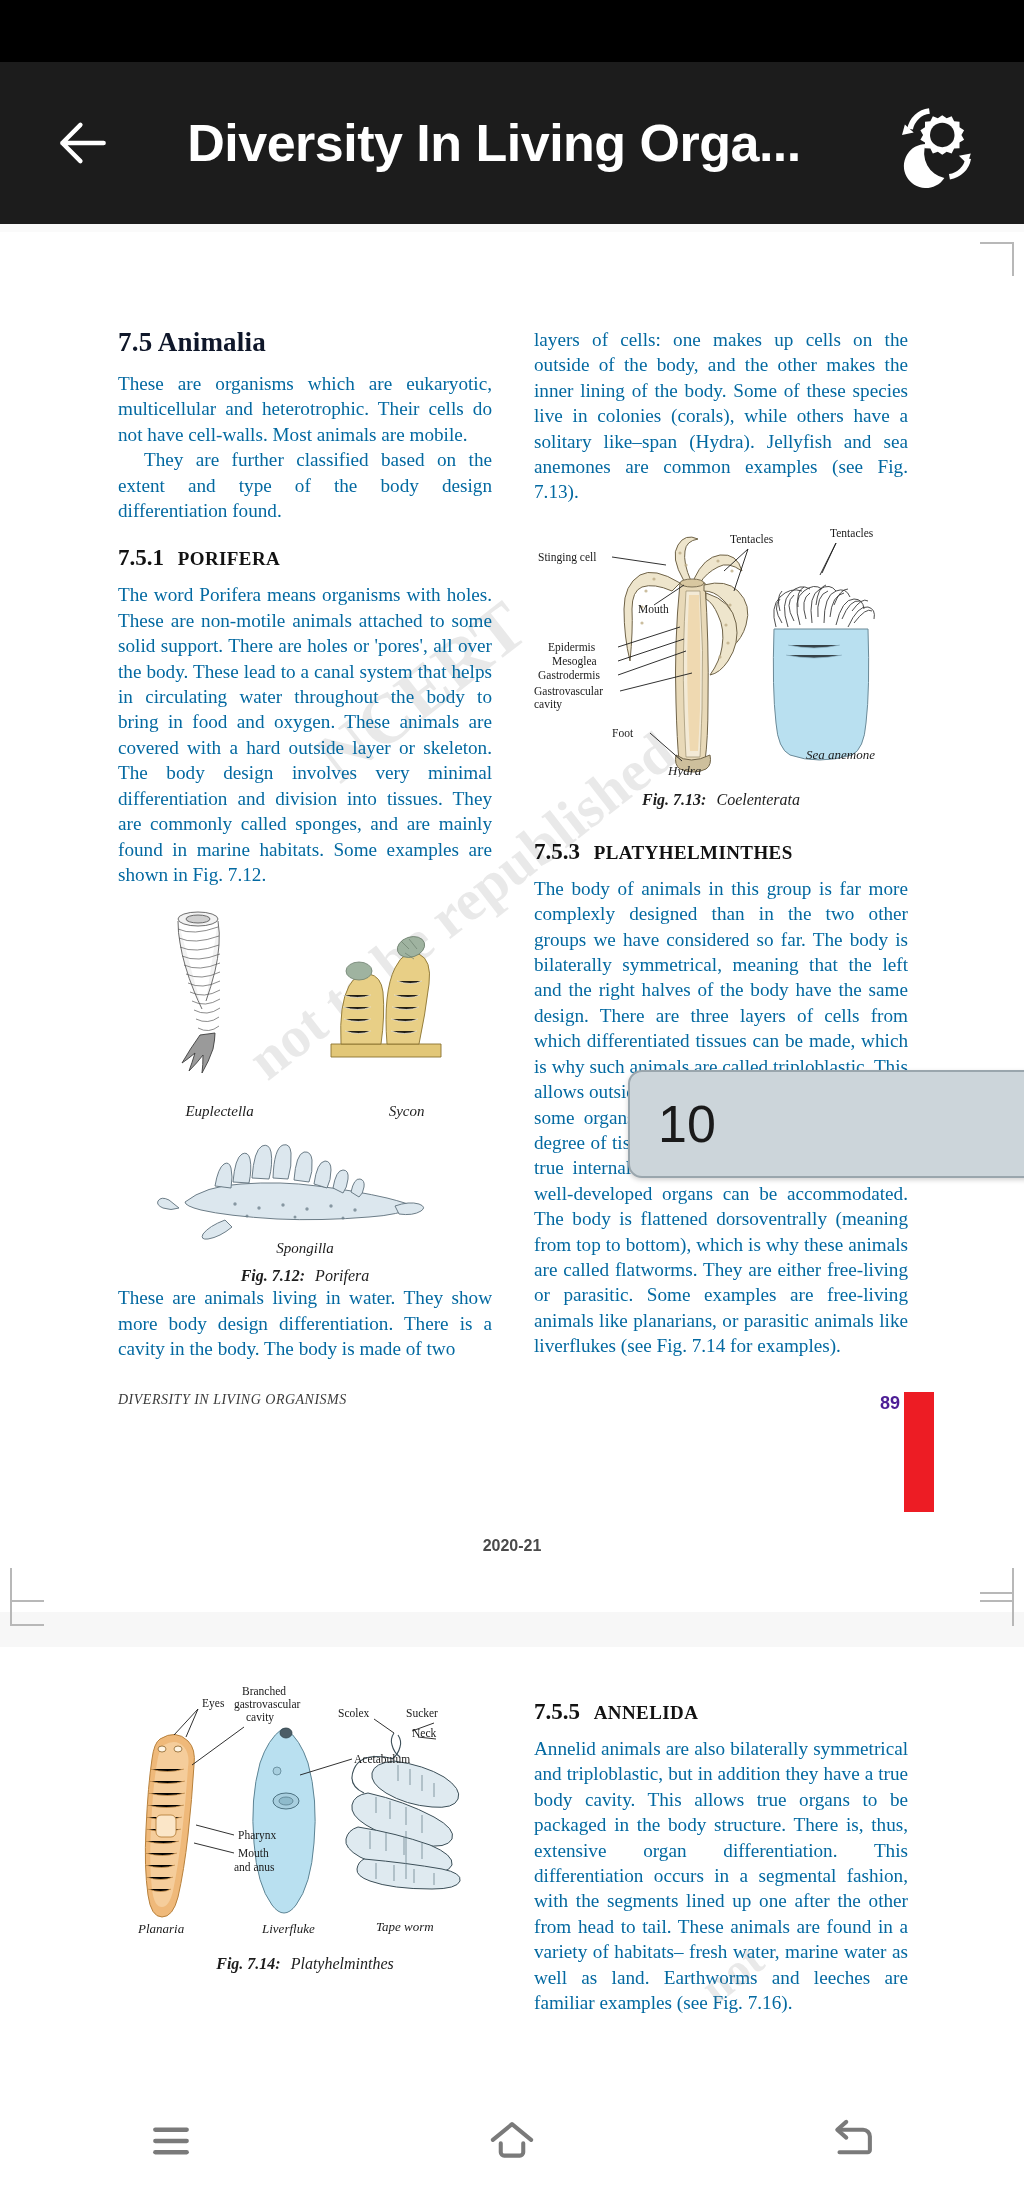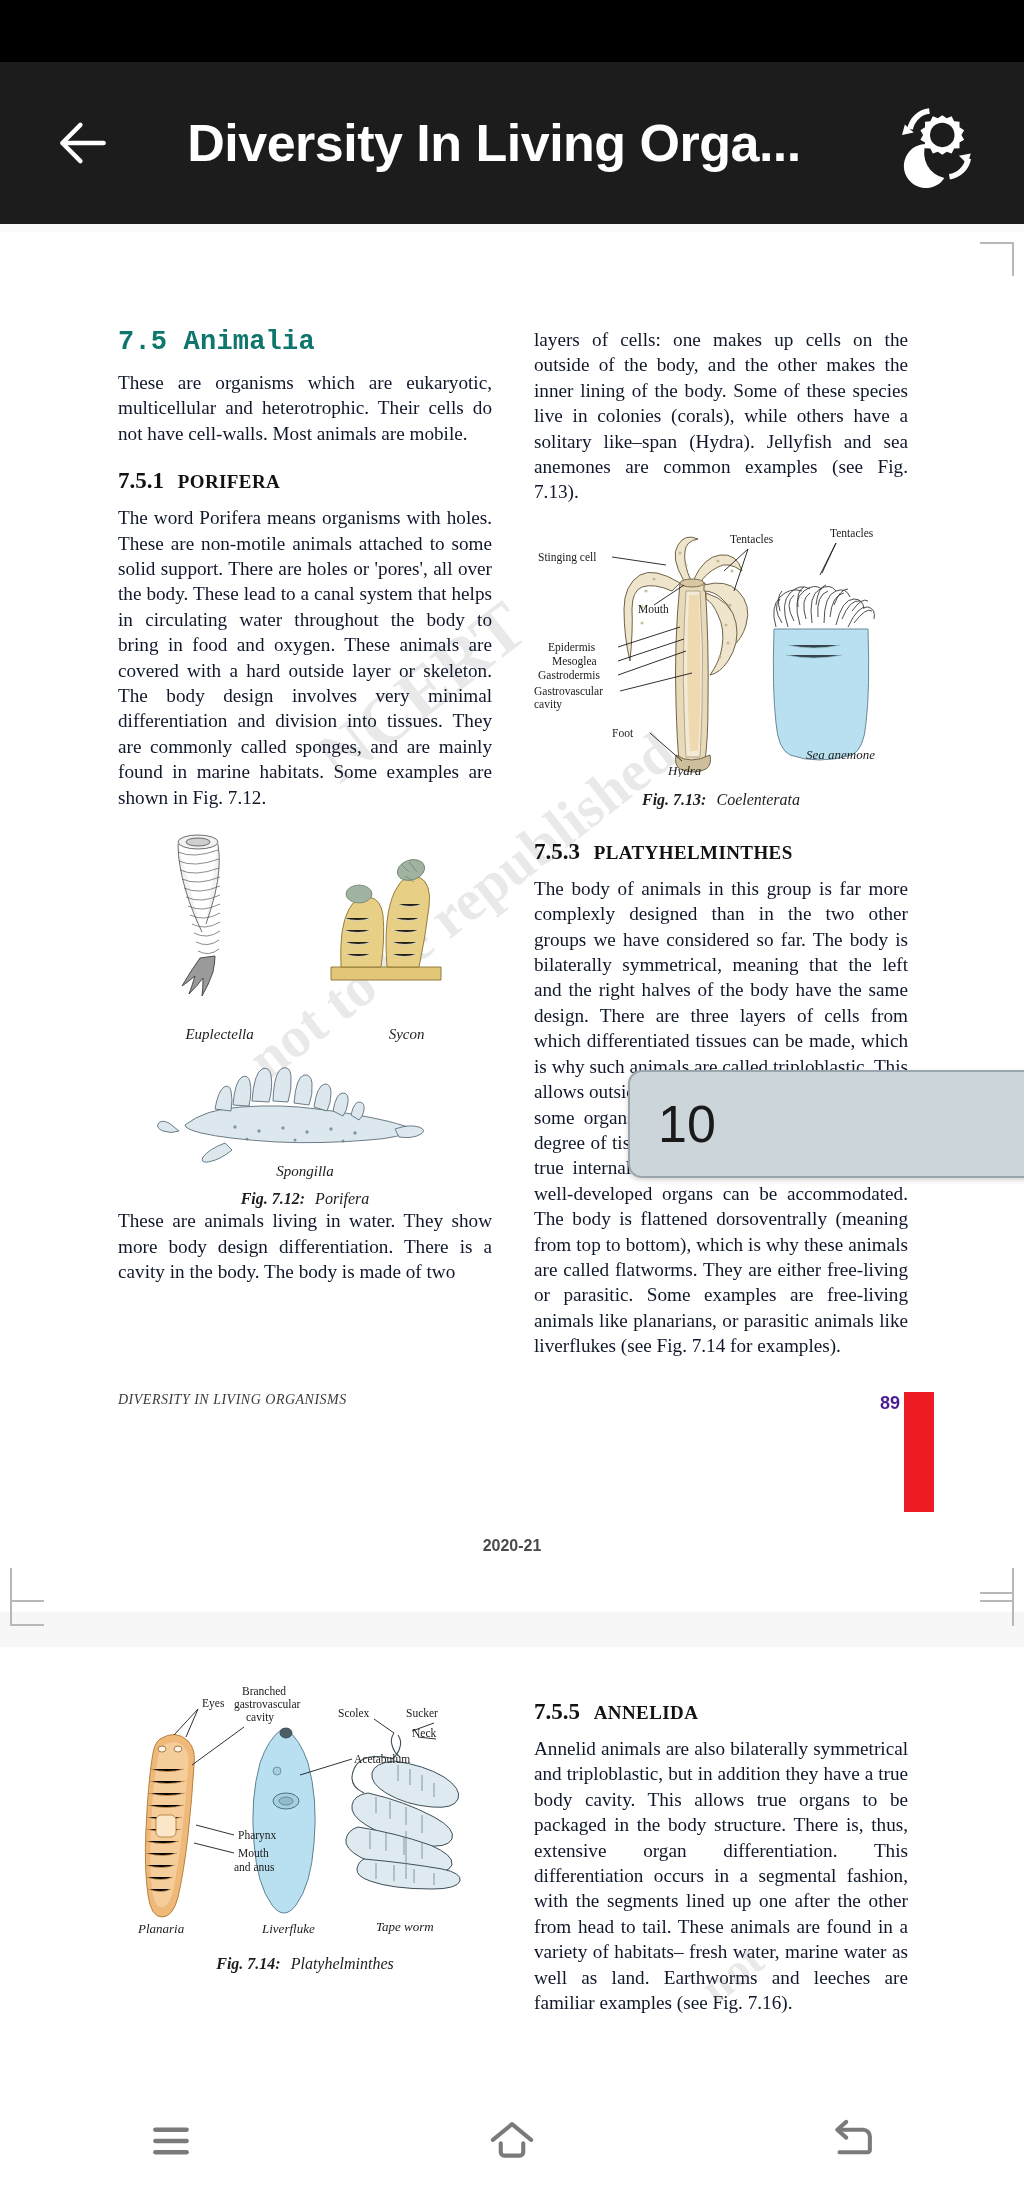--- a/index.html
+++ b/index.html
@@ -69,36 +69,36 @@
 
   
   .cols {
     position: absolute; top: 95px; left: 118px;
     width: 790px;
     display: flex; gap: 42px;
   }
   .col { width: 374px; }
 
   h2.sec {
-    font-family: Liberation Mono, monospace;
-    font-size: 27px; font-weight: 700; color: #0f766e;
+    font-family: Liberation Serif, serif;
+    font-size: 27px; font-weight: 700; color: #0f172a;
     margin-bottom: 13px; letter-spacing: 0.2px;
   }
   h3.sub {
     font-family: "Liberation Serif", serif;
     font-size: 23px; font-weight: 700; color: #121212;
     margin: 22px 0 11px 0;
   }
   h3.sub .sc { font-size: 19px; letter-spacing: 0.4px; }
   h3.sub .scbig { font-size: 23px; }
 
   p.body {
     font-family: "Liberation Serif", serif;
     font-size: 19.2px; line-height: 25.4px;
-    color: #0f172a; text-align: justify;
+    color: #0369a1; text-align: justify;
     text-justify: inter-word;
     margin-bottom: 0;
   }
   p.body + p.body { text-indent: 26px; }
 
   .figcap {
     font-family: "Liberation Serif", serif;
     font-size: 16px; color: #1d1d1d; text-align: center;
     margin-top: 10px;
   }
@@ -218,20 +218,21 @@
       <div class="corner br"></div>
 
       <div class="wm" style="top:420px; left:300px; transform:rotate(-38deg);">NCERT</div>
       <div class="wm" style="top:640px; left:200px; transform:rotate(-38deg); font-size:58px;">not to be republished</div>
 
       <div class="cols">
 
         <div class="col">
           <h2 class="sec">7.5  Animalia</h2>
           <p class="body">These are organisms which are eukaryotic, multicellular and heterotrophic. Their cells do not have cell-walls. Most animals are mobile.</p>
+          <p class="body">They are further classified based on the extent and type of the body design differentiation found.</p>
 
           <h3 class="sub">
             <span class="scbig">7.5.1</span>
             <span class="sc" style="margin-left:8px;">PORIFERA</span>
           </h3>
           <p class="body">The word Porifera means organisms with holes. These are non-motile animals attached to some solid support. There are holes or 'pores', all over the body. These lead to a canal system that helps in circulating water throughout the body to bring in food and oxygen. These animals are covered with a hard outside layer or skeleton. The body design involves very minimal differentiation and division into tissues. They are commonly called sponges, and are mainly found in marine habitats. Some examples are shown in Fig. 7.12.</p>
 
           <div style="margin-top:14px;">
             <svg class="fig" width="374" height="200" viewBox="0 0 374 200">
 

